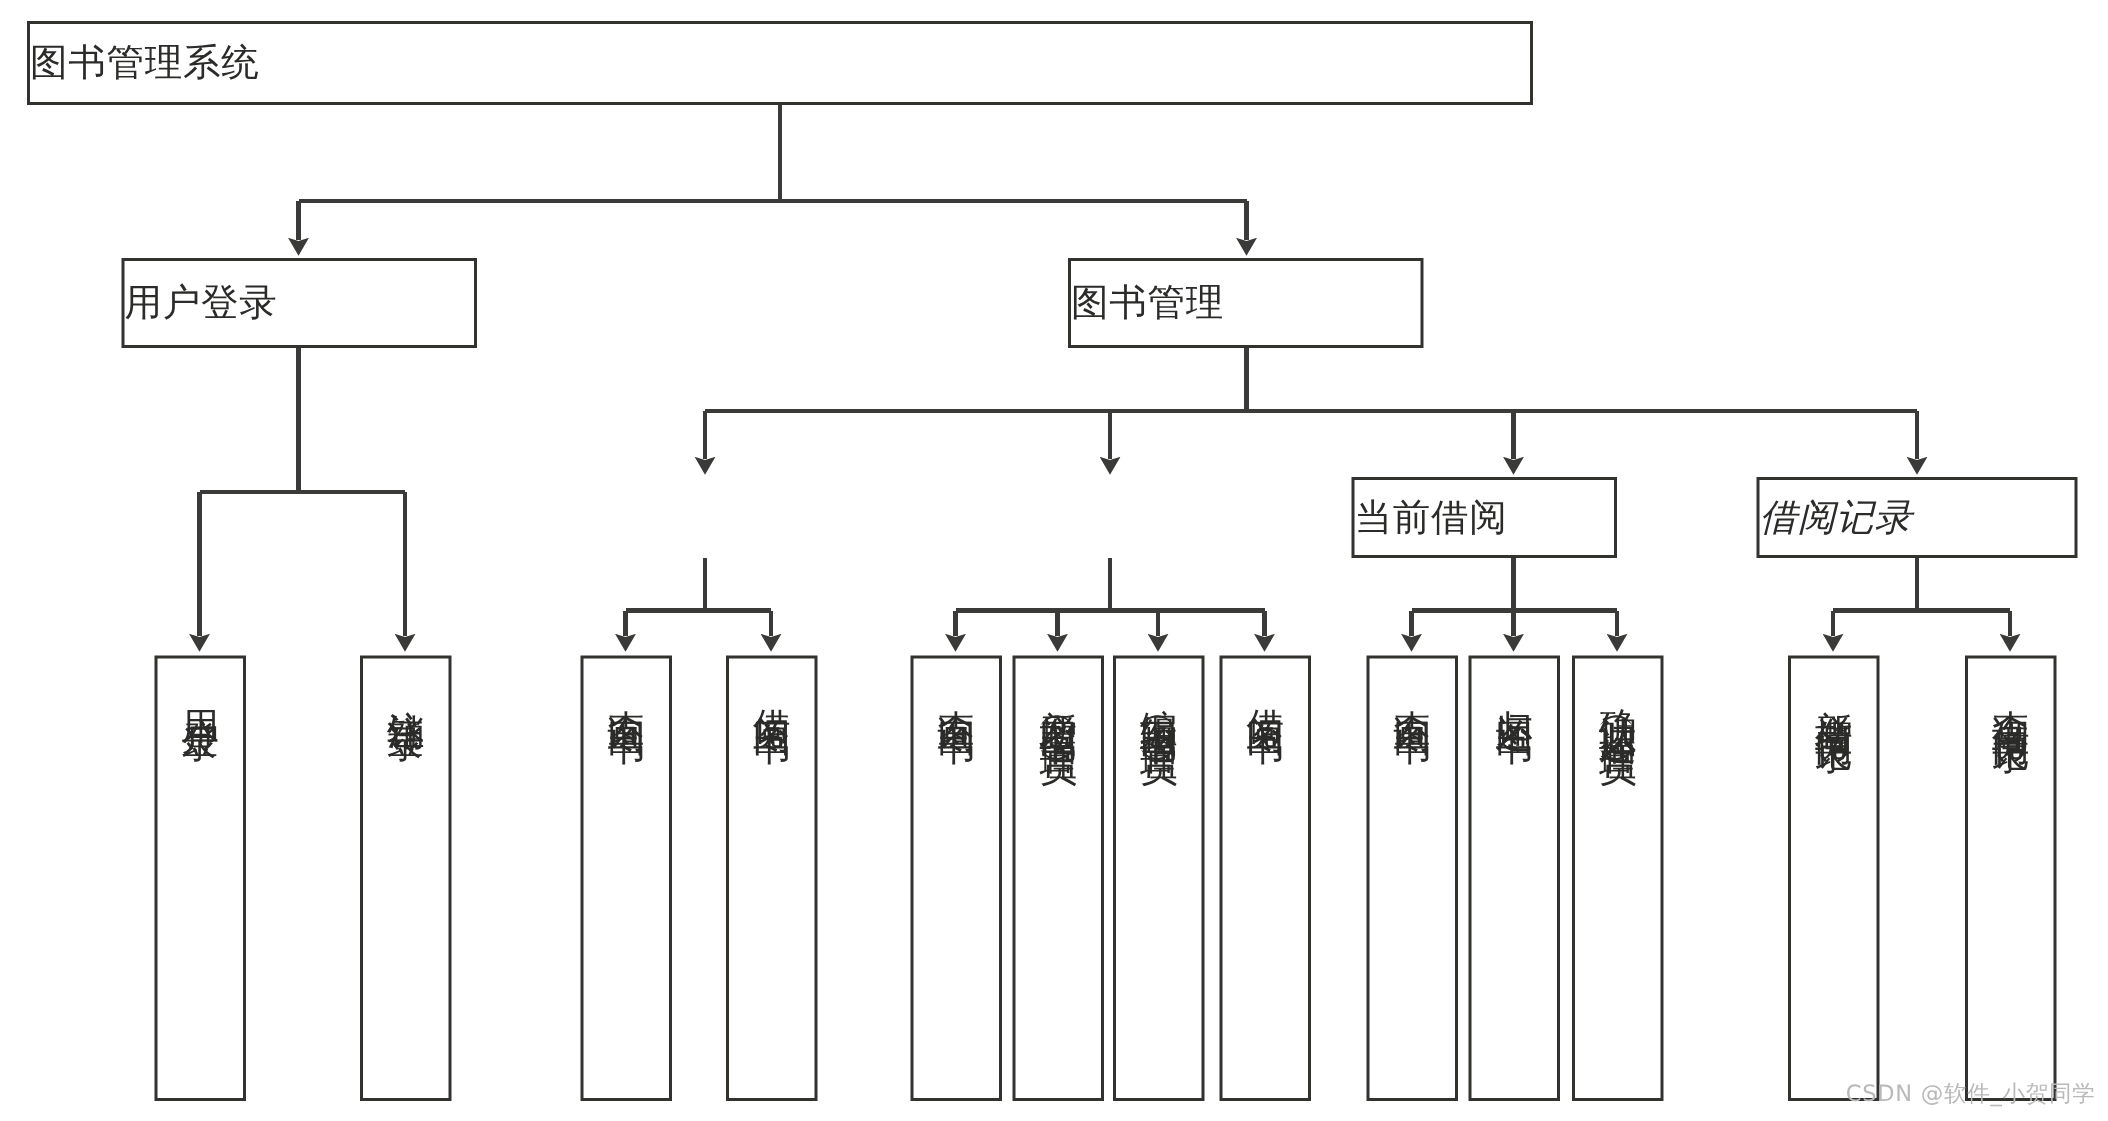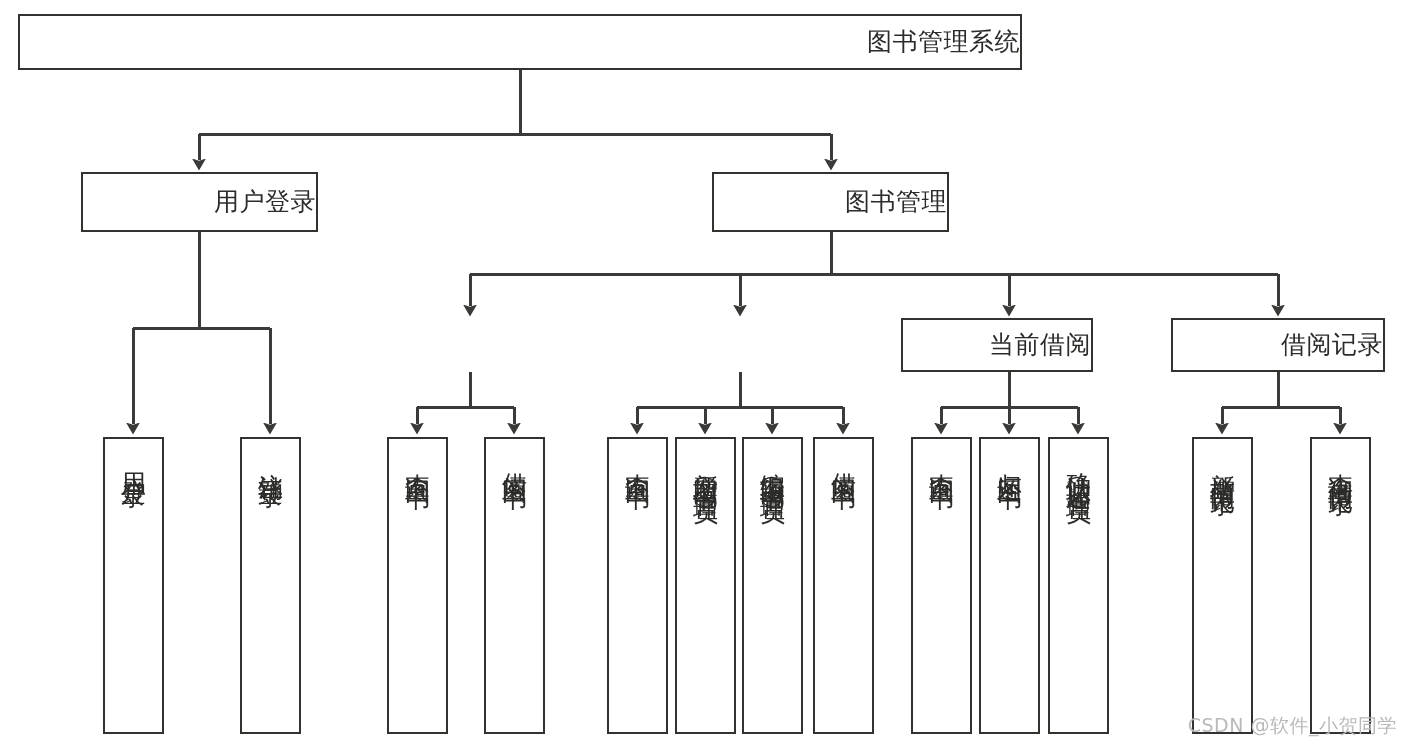--- a/index.html
+++ b/index.html
@@ -26,21 +26,21 @@
     height: 747px;
     pointer-events: none;
   }
   .node {
     position: absolute;
     box-sizing: border-box;
     background: #ffffff;
     border: 2px solid #32322f;
     display: flex;
     align-items: center;
-    justify-content: flex-end;
+    justify-content: flex-start;
     z-index: 2;
   }
   .node-label {
     color: #2b2b29;
     letter-spacing: 0.5px;
     line-height: 1.12;
     text-align: center;
     white-space: nowrap;
     user-select: none;
   }
@@ -63,21 +63,21 @@
     text-orientation: upright;
     font-size: 25px;
     letter-spacing: 4px;
     line-height: 1;
     white-space: nowrap;
   }
   .watermark {
     position: absolute;
     right: 8px;
     bottom: 8px;
-    font-size: 19px;
+    font-size: 15px;
     color: #b9b9b9;
     letter-spacing: 0.5px;
     z-index: 5;
     user-select: none;
     white-space: nowrap;
   }
 </style>
 </head>
 <body>
 
@@ -142,26 +142,26 @@
   <div class="node horizontal" style="left: 81px; top: 172px; width: 237px; height: 60px; border-color: rgb(50, 50, 47); background: rgb(255, 255, 255);">
     <span class="node-label" style="color: rgb(43, 43, 41);">用户登录</span>
   </div>
 
   <div class="node horizontal" style="left: 712px; top: 172px; width: 237px; height: 60px; border-color: rgb(50, 50, 47); background: rgb(255, 255, 255);">
     <span class="node-label" style="color: rgb(43, 43, 41);">图书管理</span>
   </div>
 
 
 
-  <div class="node horizontal" style="left: 901px; top: 318px; width: 192px; height: 54px; border-color: rgb(50, 50, 47); background: rgb(255, 255, 255);">
+  <div class="node horizontal" style="left: 901px; top: 318px; width: 177px; height: 54px; border-color: rgb(50, 50, 47); background: rgb(255, 255, 255);">
     <span class="node-label" style="color: rgb(43, 43, 41);">当前借阅</span>
   </div>
 
   <div class="node horizontal" style="left: 1171px; top: 318px; width: 214px; height: 54px; border-color: rgb(50, 50, 47); background: rgb(255, 255, 255);">
-    <span class="node-label" style="color: rgb(43, 43, 41);">借阅记录</span>
+    <span class="node-label" style="color: rgb(43, 43, 41); font-style: italic;">借阅记录</span>
   </div>
 
   <div class="node vertical" style="left: 103px; top: 437px; width: 61px; height: 297px; border-color: rgb(50, 50, 47); background: rgb(255, 255, 255);">
     <span class="node-label" style="color: rgb(43, 43, 41);">用户登录</span>
   </div>
 
   <div class="node vertical" style="left: 240px; top: 437px; width: 61px; height: 297px; border-color: rgb(50, 50, 47); background: rgb(255, 255, 255);">
     <span class="node-label" style="color: rgb(43, 43, 41);">注销登录</span>
   </div>
 

